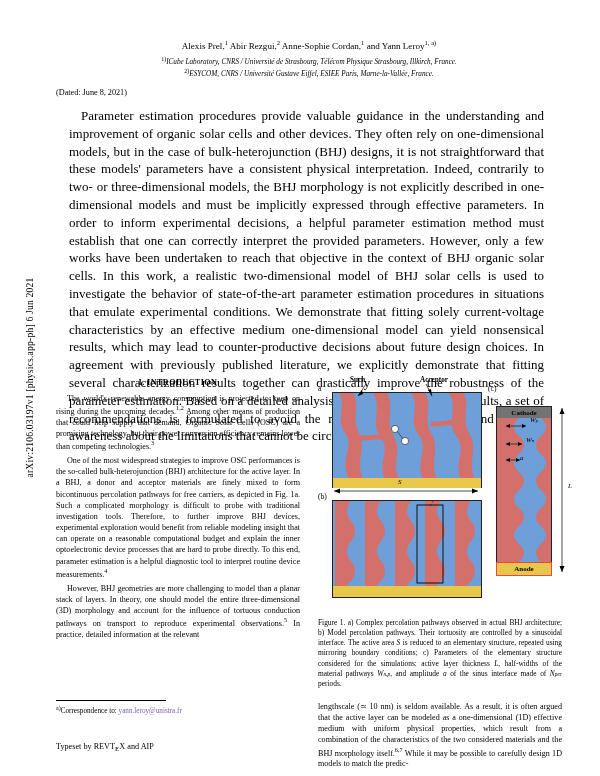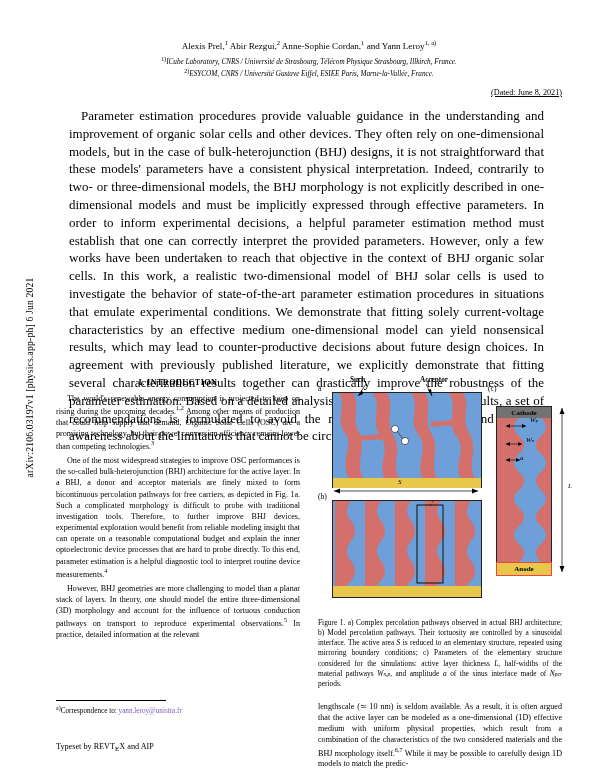--- a/index.html
+++ b/index.html
@@ -56,23 +56,22 @@
   .affil {
     font-size: 7.2px;
     font-style: italic;
     text-align: center;
     line-height: 1.42;
     margin: 0;
   }
   .affil sup { font-style: normal; font-size: 6px; }
   .dated {
     font-size: 8.2px;
-    text-align: right;
+    text-align: left;
     margin: 8px 0 10px 0;
-    text-decoration: underline;
   }
   .abstract {
     font-size: 13px;
     line-height: 1.37;
     text-align: justify;
     margin: 0 18px 0 13px;
     text-indent: 12px;
   }
   .keywords {
     font-size: 8.1px;

